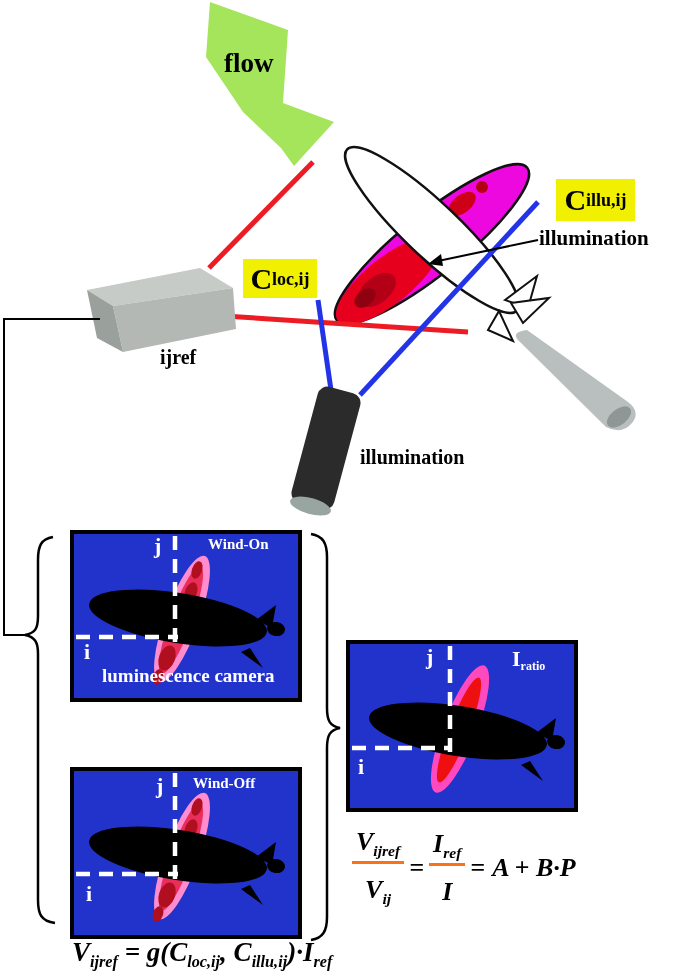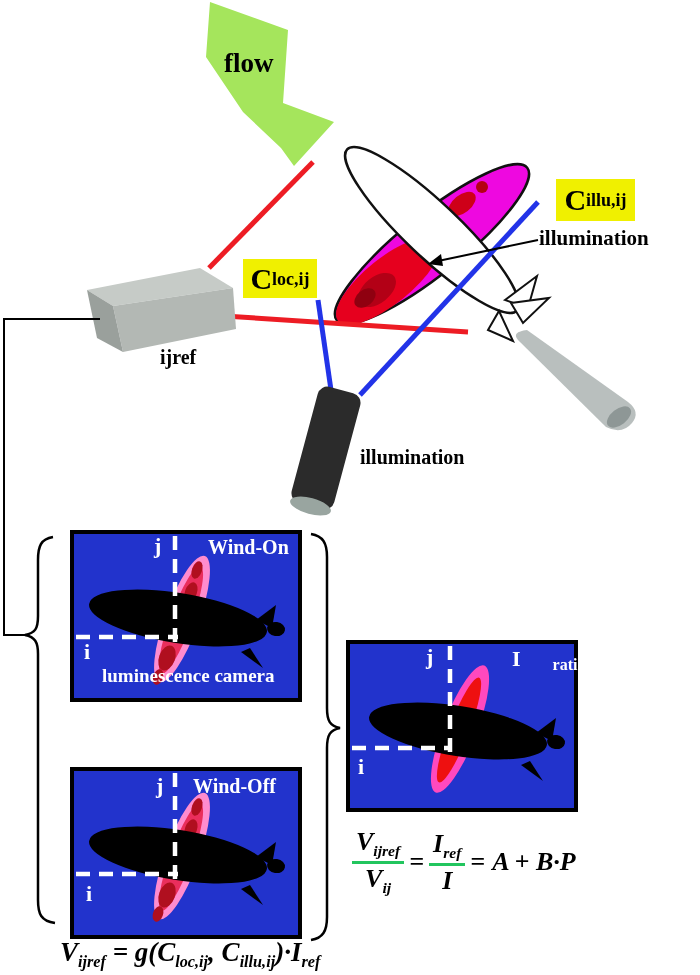--- a/index.html
+++ b/index.html
@@ -6,30 +6,30 @@
   .canvas{position:relative;width:660px;height:975px;background:#fff;overflow:hidden;
           font-family:"Liberation Serif",serif;}
   .layer{position:absolute;left:0;top:0;}
   .lbl{position:absolute;color:#000;font-weight:bold;line-height:1.15;white-space:nowrap;}
   .badge{position:absolute;background:#f0f000;display:flex;align-items:center;justify-content:center;
          color:#000;font-weight:bold;}
   .badge .bc{font-size:30px;line-height:1;}
   .badge sub{font-size:18px;line-height:1;vertical-align:-6px;}
   .panel{position:absolute;width:224px;height:164px;background:#2233cc;border:4px solid #000;}
   .panel svg{display:block;}
-  .ptx{position:absolute;color:#fff;font-weight:bold;font-size:20px;line-height:1;white-space:nowrap;}
-  .ptx sub{font-size:16px;vertical-align:-4px;margin-left:32px;}
+  .ptx{position:absolute;color:#fff;font-weight:bold;font-size:15px;line-height:1;white-space:nowrap;}
+  .ptx sub{font-size:12px;vertical-align:-4px;}
   .eq{position:absolute;color:#000;font-style:italic;font-weight:bold;font-size:27px;
       line-height:1.1;white-space:nowrap;}
   .eq sub, .eq3 sub{font-size:0.6em;font-style:italic;}
   .eq3{position:absolute;display:flex;align-items:center;color:#000;font-style:italic;
        font-weight:bold;font-size:26px;white-space:nowrap;}
   .frac{display:inline-flex;flex-direction:column;align-items:center;line-height:1.05;}
-  .fr-n{border-bottom:3px solid #22c55e;padding:0 4px 1px;}
-  .fr-d{padding:1px 4px 0;}
+  .fr-n{border-bottom:3px solid #f97316;padding:0 4px 1px;}
+  .fr-d{padding:1px 4px 0;margin-top:11px;}
   .rel{margin:0 5px;}
   .rhs{margin-left:2px;}
 </style>
 </head>
 <body>
 
 <div class="canvas">
 
   <svg class="layer" width="700" height="975" viewBox="0 0 700 975">
 
@@ -170,21 +170,21 @@
       <g stroke="#fff" stroke-width="4.5" stroke-dasharray="14 9">
         <line x1="100" y1="2" x2="100" y2="108"></line>
         <line x1="2" y1="104" x2="102" y2="104"></line>
       </g>
     </svg>
     <span class="ptx" style="left:76px;top:2px;font-size:22px;">j</span>
     <span class="ptx" style="left:162px;top:4px;font-size:22px;"><span>I</span><sub>ratio</sub></span>
     <span class="ptx" style="left:8px;top:112px;font-size:22px;">i</span>
   </div>
 
-  <div class="eq" style="left:60px;top:938px;">V<sub>ijref</sub> = g(C<sub>loc,ij</sub>, C<sub>illu,ij</sub>)·I<sub>ref</sub></div>
+  <div class="eq" style="left:72px;top:938px;">V<sub>ijref</sub> = g(C<sub>loc,ij</sub>, C<sub>illu,ij</sub>)·I<sub>ref</sub></div>
 
   <div class="eq3" style="left:352px;top:828px;">
     <span class="frac">
       <span class="fr-n">V<sub>ijref</sub></span>
       <span class="fr-d">V<sub>ij</sub></span>
     </span>
     <span class="rel">=</span>
     <span class="frac">
       <span class="fr-n">I<sub>ref</sub></span>
       <span class="fr-d">I</span>

